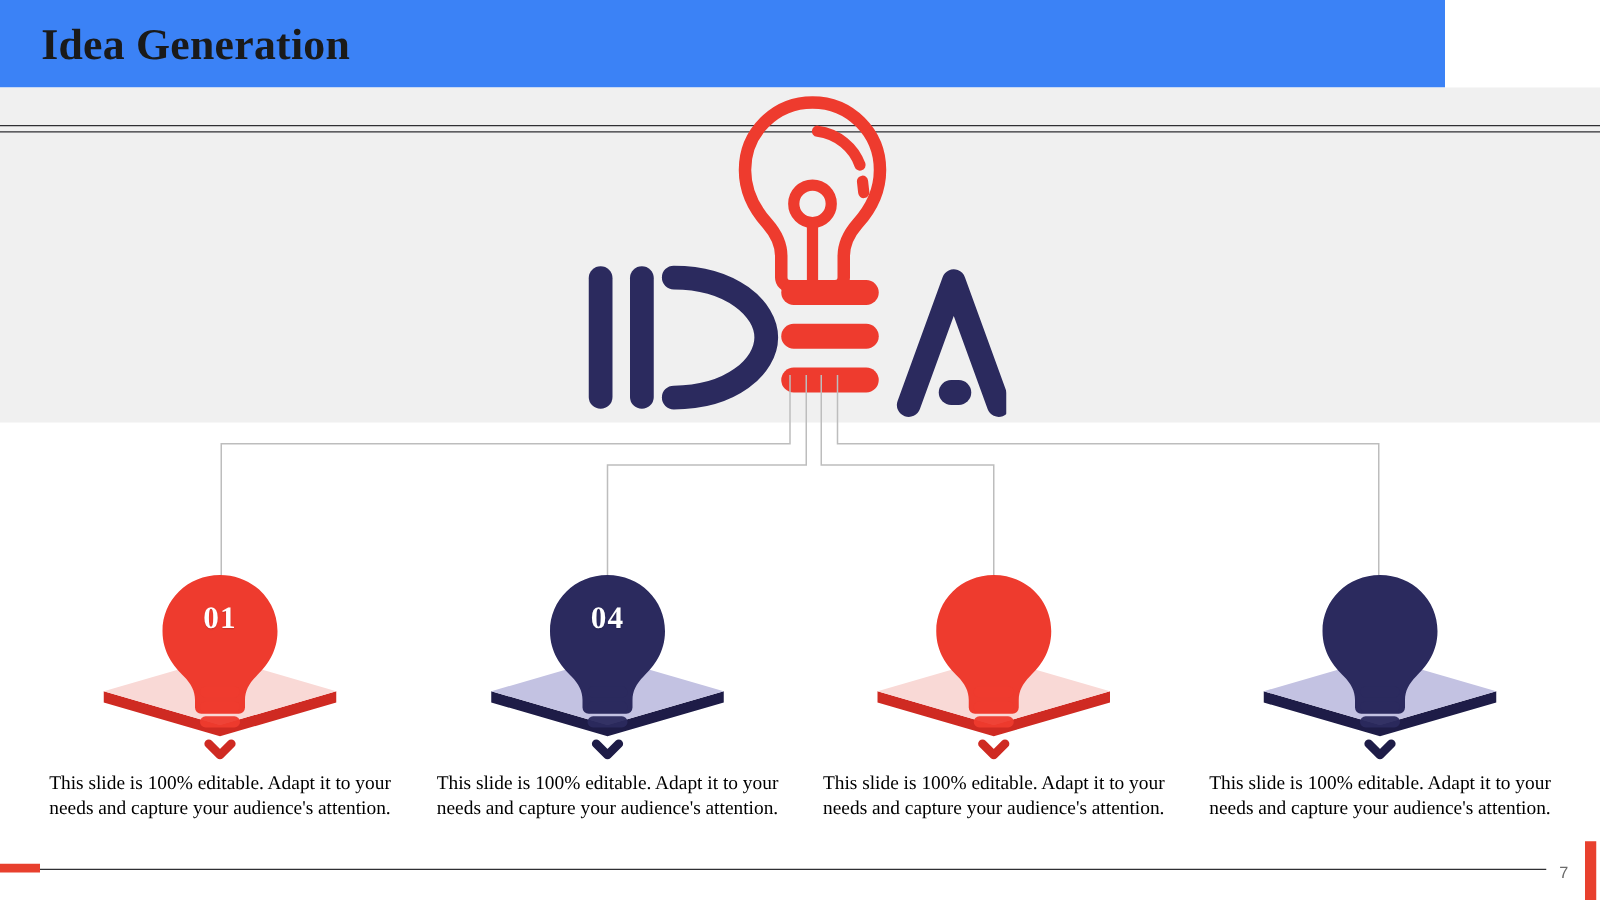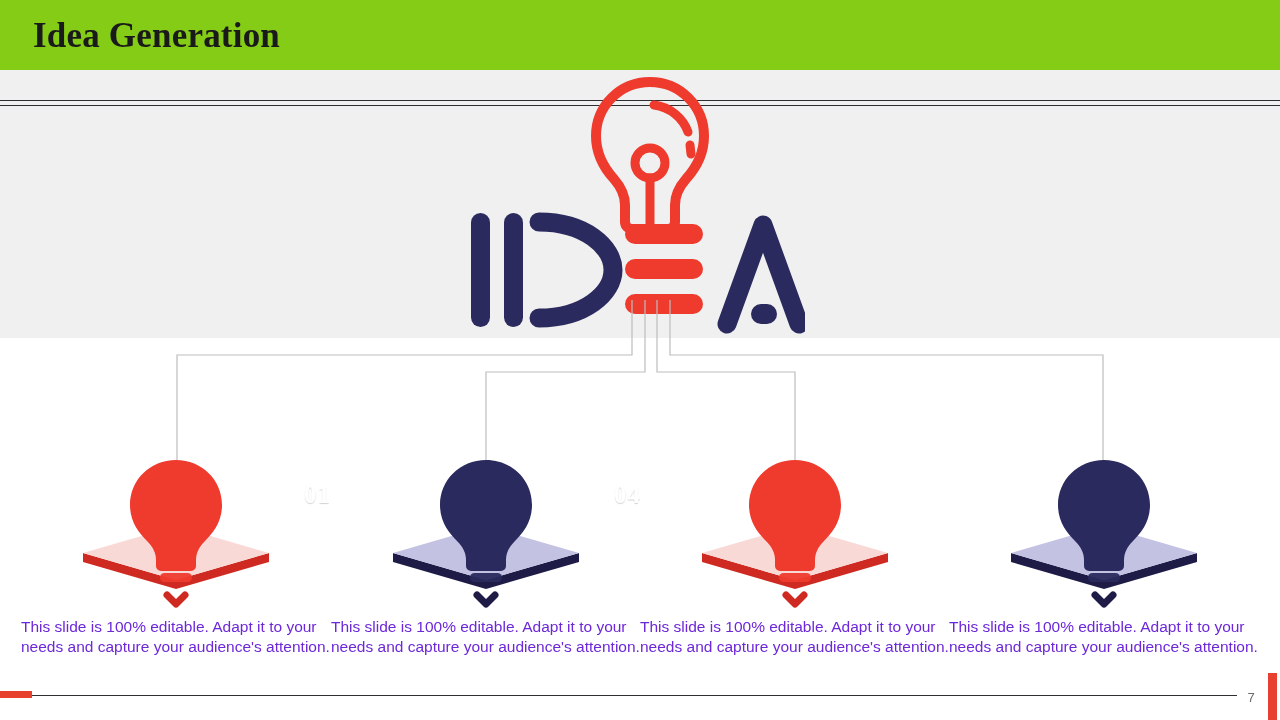--- a/index.html
+++ b/index.html
@@ -13,22 +13,22 @@
     height: 720px;
     background: #ffffff;
     overflow: hidden;
     font-family: "Liberation Sans", sans-serif;
   }
 
   
   #title-bar {
     position: absolute;
     left: 0; top: 0;
-    width: 1280px; height: 70px;
-    background: #84cc16;
+    width: 1156px; height: 70px;
+    background: #3b82f6;
   }
   #page-title {
     position: absolute;
     left: 33px; top: 16px;
     font-family: "Liberation Serif", serif;
     font-weight: bold;
     font-size: 35px;
     letter-spacing: 0.2px;
     color: #1a1a1a;
     white-space: nowrap;
@@ -92,38 +92,39 @@
   .pin-svg {
     position: absolute;
     left: 60px;
     top: 0;
   }
   .pin-number {
     position: absolute;
     top: 31px;
     left: 0;
     width: 310px;
-    text-align: right;
+    text-align: center;
     font-family: "Liberation Serif", serif;
     font-weight: bold;
     font-size: 25px;
     color: #ffffff;
     letter-spacing: 1px;
     text-shadow: 0 1px 1px rgba(0,0,0,0.18);
     pointer-events: none;
   }
   .pin-caption {
     position: absolute;
     top: 167px;
     left: 0;
     width: 310px;
-    font-family: Liberation Sans, sans-serif;
+    text-align: center;
+    font-family: Liberation Serif, serif;
     font-size: 15.5px;
     line-height: 19.5px;
-    color: #6d28d9;
+    color: #000000;
   }
 
   
   #footer-line {
     position: absolute;
     left: 0; top: 695px;
     width: 1237px; height: 1px;
     background: #2f2f33;
   }
   #footer-accent {

